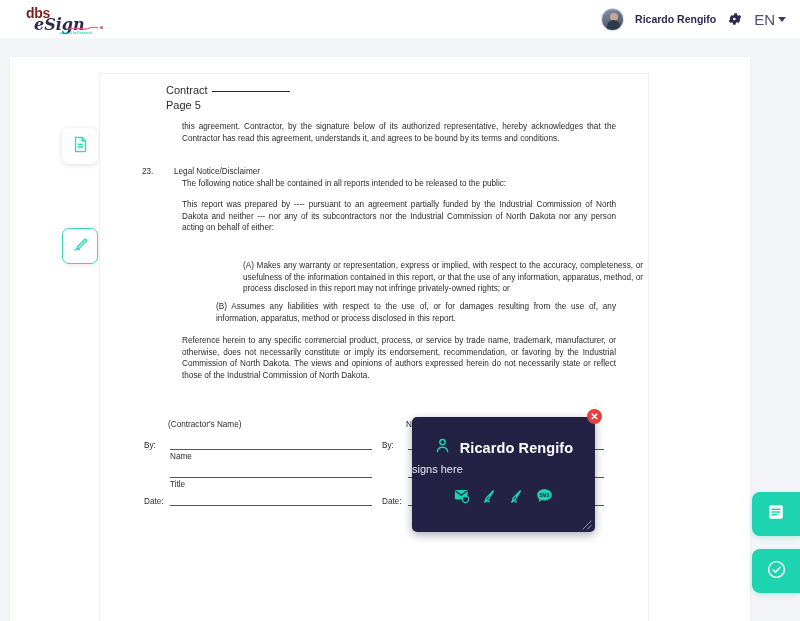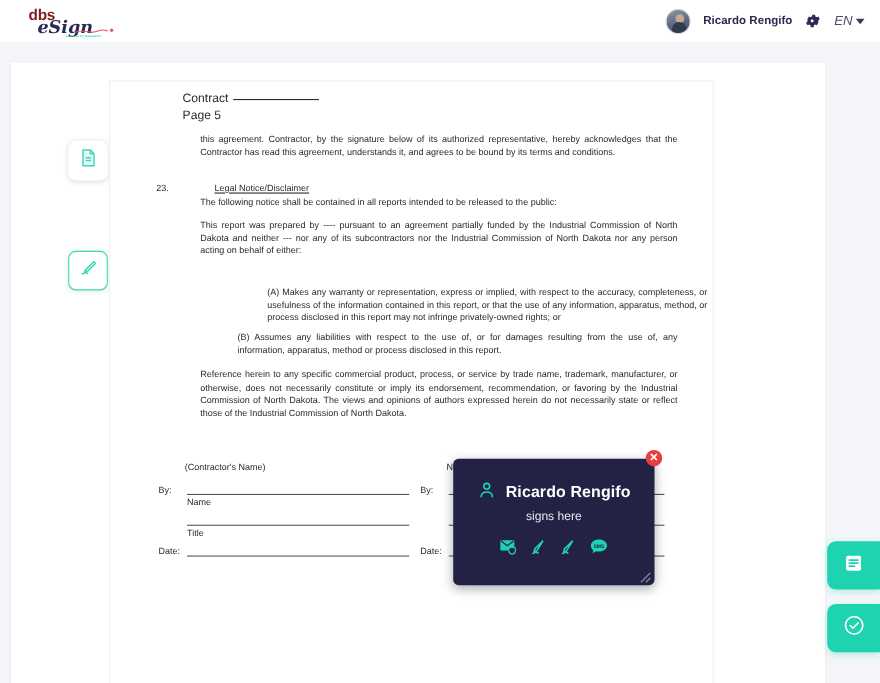--- a/index.html
+++ b/index.html
@@ -65,22 +65,22 @@
     background:#2f3b4d;
   }
   .avatar::before {
     content:""; position:absolute; left:7.5px; top:4px;
     width:8px; height:8px; border-radius:50%;
     background:#c9a893;
   }
   .user-name { font-size: 10.5px; font-weight: bold; color: #2b2a52; }
   .gear { cursor: pointer; display:flex; }
   .lang {
-    font-size: 12px; color: #4d4e6b; display: flex;
-    align-items: center; gap: 3px; cursor: pointer; font-style: italic;
+    font-size: 15px; color: #4d4e6b; display: flex;
+    align-items: center; gap: 3px; cursor: pointer;
   }
   .caret {
     width: 0; height: 0;
     border-left: 4px solid transparent; border-right: 4px solid transparent;
     border-top: 5px solid #3a3b5c;
   }
 
   
   .panel {
     position: absolute; left: 10px; top: 57px;
@@ -113,22 +113,21 @@
     display: inline-block; width: 78px; border-bottom: 1px solid #2c2c2c;
     margin-left: 4px; vertical-align: 2px;
   }
   .para {
     position: absolute; font-size: 8.2px; line-height: 11.6px;
     text-align: justify; color: #2b2b2b;
   }
   .p1 { left: 82px; top: 47px; width: 434px; }
   .clause-num { position: absolute; left: 42px; top: 93px; font-size: 8.2px; }
   .clause-title {
-    position: absolute; left: 95px; top: 93px; font-size: 8.2px;
-    text-decoration: underline;
+    position: absolute; left: 74px; top: 93px; font-size: 8.2px;
   }
   .p2 { left: 82px; top: 104px; width: 434px; }
   .p3 { left: 82px; top: 125px; width: 434px; }
   .p4 { left: 116px; top: 186px; width: 400px; margin-left: 27px; }
   .p5 { left: 116px; top: 227px; width: 400px; }
   .p6 { left: 82px; top: 261px; width: 434px; }
 
   
   .sigblock { position: absolute; left: 44px; top: 346px; width: 470px; font-size: 8.2px; }
   .sig-cols { display: flex; }
@@ -147,21 +146,21 @@
     background: #232245; border-radius: 5px;
     box-shadow: 0 3px 10px rgba(20,20,50,.35);
     color: #ffffff;
   }
   .sig-card-title {
     display: flex; align-items: center; justify-content: center;
     gap: 9px; margin-top: 20px;
   }
   .sig-card-name { font-size: 14.5px; font-weight: bold; letter-spacing: .1px; }
   .sig-card-sub {
-    text-align: center; font-size: 11px; color: #e6e7f2; margin-top: 5px;
+    font-size: 11px; color: #e6e7f2; margin-top: 5px;
   }
   .sig-card-icons {
     display: flex; align-items: center; justify-content: center;
     gap: 11px; margin-top: 13px;
   }
   .sig-card-icons > span { cursor: pointer; display: flex; }
   .close-badge {
     position: absolute; right: -7px; top: -8px;
     width: 15px; height: 15px; border-radius: 50%;
     background: #ea3d3d; color: #fff; font-size: 10px; font-weight: bold;

